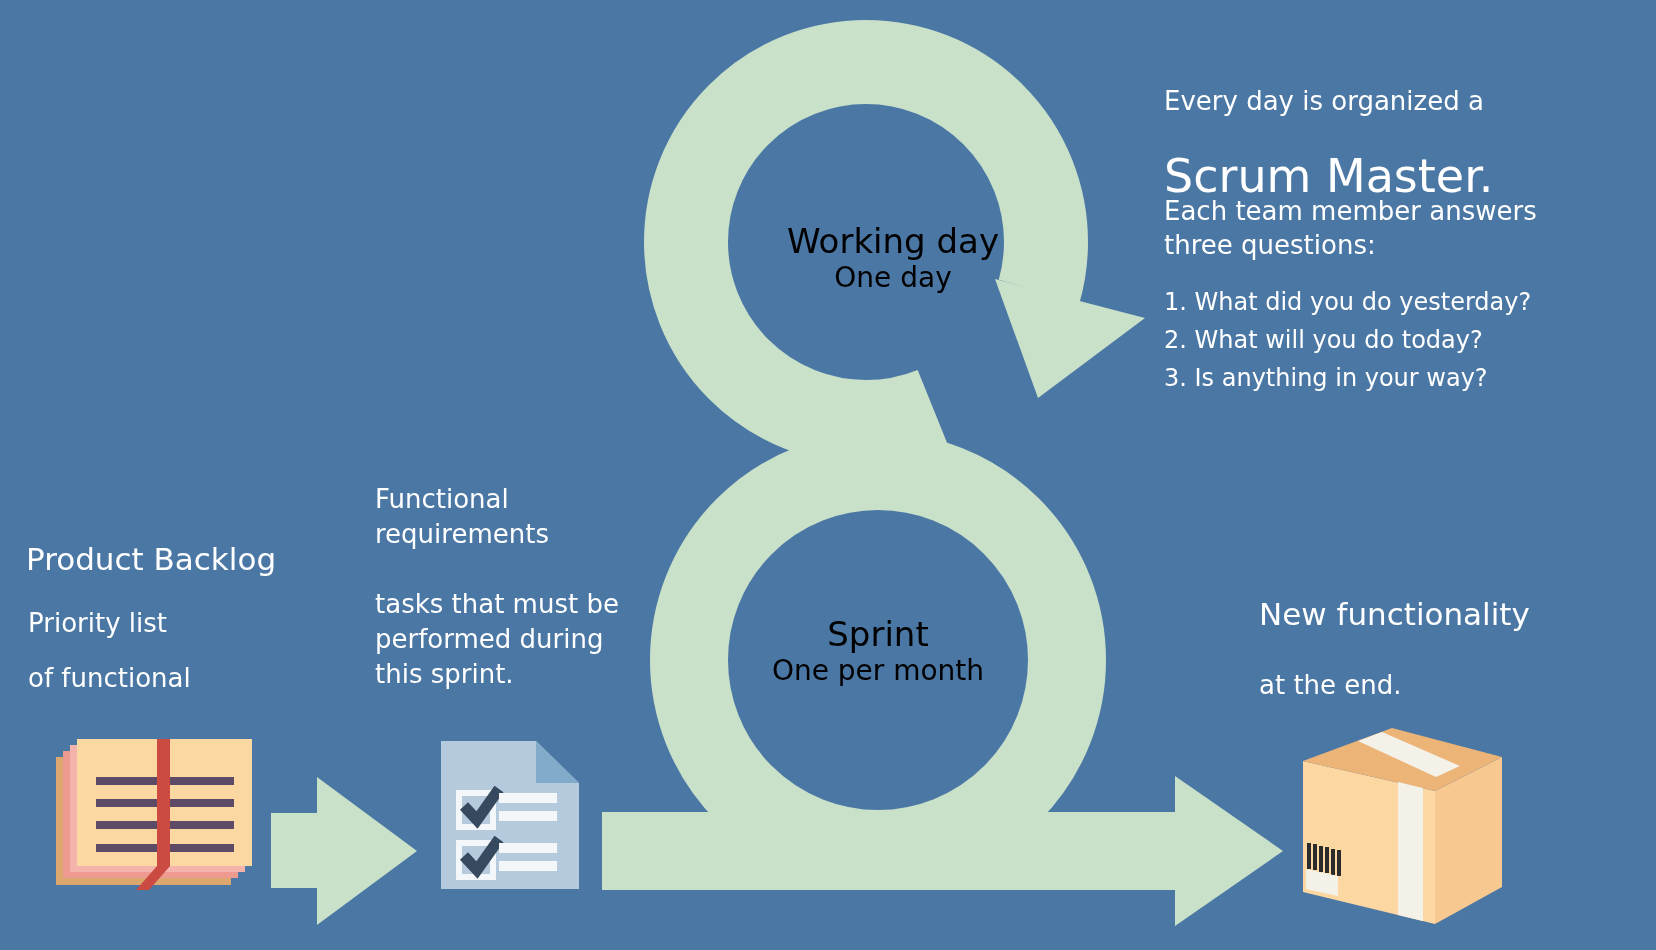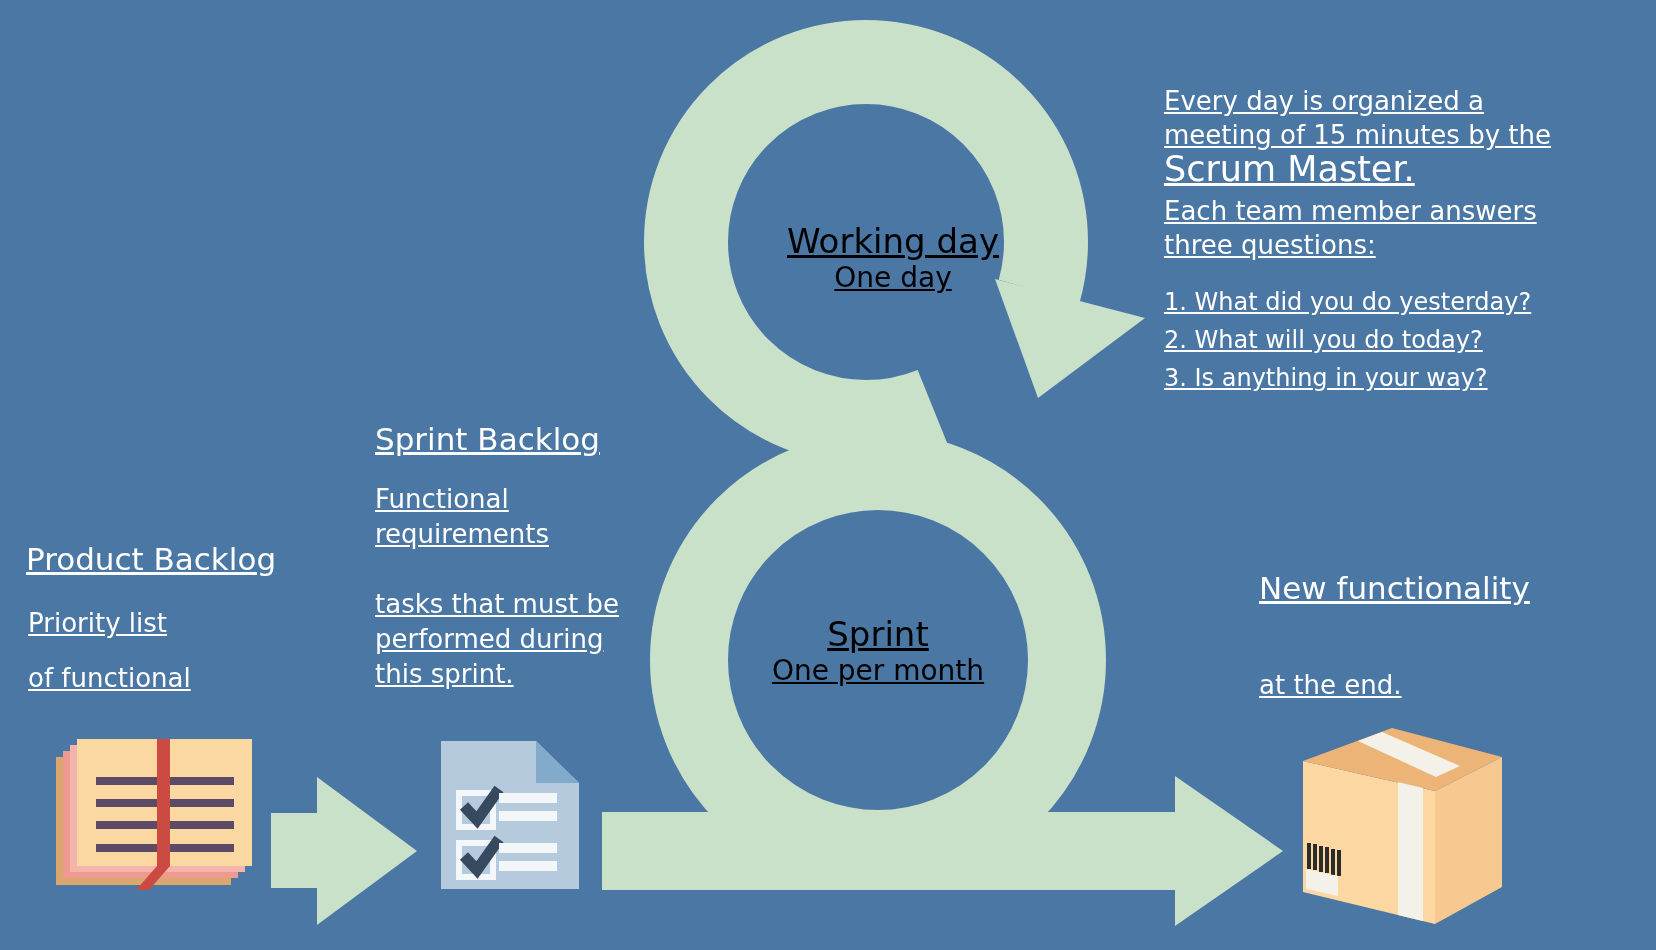--- a/index.html
+++ b/index.html
@@ -1,26 +1,26 @@
 <!DOCTYPE html>
 <html><head>
 <meta charset="utf-8">
 <style>
   html,body{margin:0;padding:0;}
   body{font-family:"DejaVu Sans","Liberation Sans",sans-serif;}
   #canvas{position:relative;width:1656px;height:950px;background:#4B77A4;overflow:hidden;}
   #shapes{position:absolute;left:0;top:0;}
-  .txt{position:absolute;color:#FFFFFF;line-height:1.22;text-decoration:underline;}
+  .txt{position:absolute;color:#FFFFFF;line-height:1.22;}
   .green-label{color:#000000;text-align:center;}
   .t-title{font-size:31px;}
   .t-body{font-size:26px;line-height:35px;}
   .wd-title{font-size:34px;}
   .wd-sub{font-size:28px;}
   .q-line{font-size:24px;line-height:38px;}
-  .sm-line{font-size:35px;}
+  .sm-line{font-size:46px;}
 </style>
 </head>
 <body>
 
 <div id="canvas">
 
   <svg id="shapes" width="1656" height="950" viewBox="0 0 1656 950">
 
     <circle cx="878" cy="660" r="189" fill="none" stroke-width="78" stroke="#C9E0C9"></circle>
 
@@ -81,32 +81,30 @@
   <div class="txt green-label wd-title" style="left:693px;top:221px;width:400px;">Working day</div>
   <div class="txt green-label wd-sub" style="left:693px;top:261px;width:400px;">One day</div>
 
   <div class="txt green-label wd-title" style="left:678px;top:614px;width:400px;">Sprint</div>
   <div class="txt green-label wd-sub" style="left:678px;top:654px;width:400px;">One per month</div>
 
   <div class="txt t-title" style="left:26px;top:541px;">Product Backlog</div>
   <div class="txt t-body" style="left:28px;top:606px;">Priority list</div>
   <div class="txt t-body" style="left:28px;top:641px;margin-top:20px;">of functional</div>
 
-  <div class="txt t-title" style="left:375px;top:421px;">Sprint Backlog</div>
   <div class="txt t-body" style="left:375px;top:482px;">Functional</div>
   <div class="txt t-body" style="left:375px;top:517px;">requirements</div>
   <div class="txt t-body" style="left:375px;top:587px;">tasks that must be</div>
   <div class="txt t-body" style="left:375px;top:622px;">performed during</div>
   <div class="txt t-body" style="left:375px;top:657px;">this sprint.</div>
 
   <div class="txt t-body" style="left:1164px;top:84px;">Every day is organized a</div>
-  <div class="txt t-body" style="left:1164px;top:118px;">meeting of 15 minutes by the</div>
   <div class="txt sm-line" style="left:1164px;top:148px;">Scrum Master.</div>
   <div class="txt t-body" style="left:1164px;top:194px;">Each team member answers</div>
   <div class="txt t-body" style="left:1164px;top:228px;">three questions:</div>
   <div class="txt q-line" style="left:1164px;top:283px;">1. What did you do yesterday?</div>
   <div class="txt q-line" style="left:1164px;top:321px;">2. What will you do today?</div>
   <div class="txt q-line" style="left:1164px;top:359px;text-align:center;">3. Is anything in your way?</div>
 
-  <div class="txt t-title" style="left:1259px;top:570px;text-align:right;">New functionality</div>
+  <div class="txt t-title" style="left:1259px;top:596px;text-align:right;">New functionality</div>
   <div class="txt t-body" style="left:1259px;top:668px;">at the end.</div>
 
 </div>
 
 </body></html>

